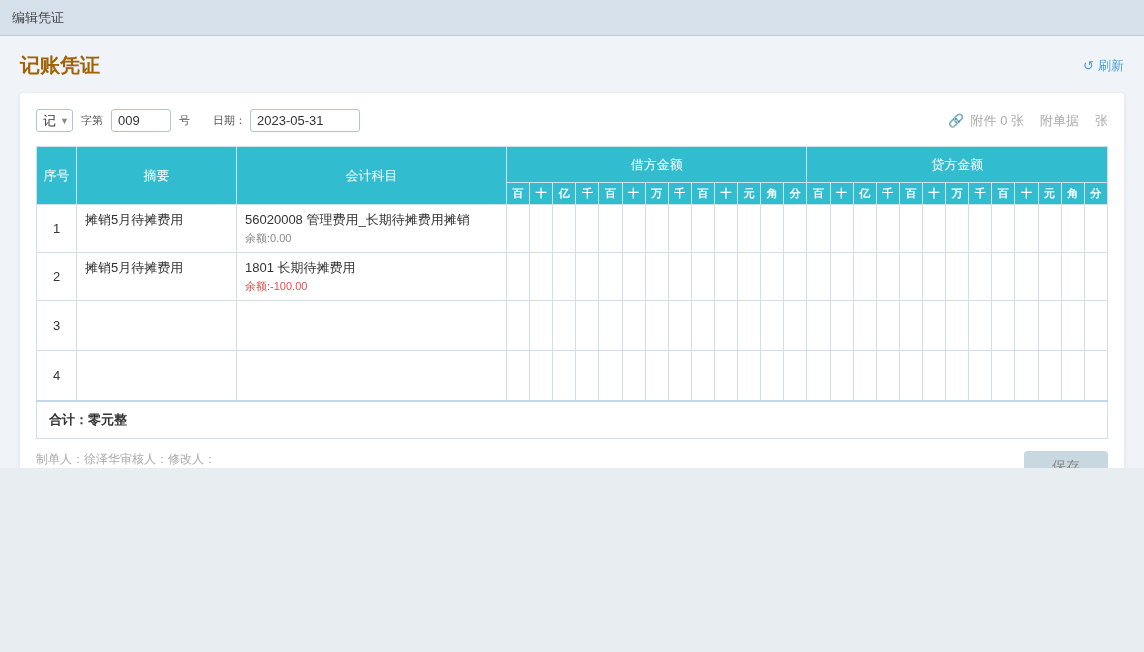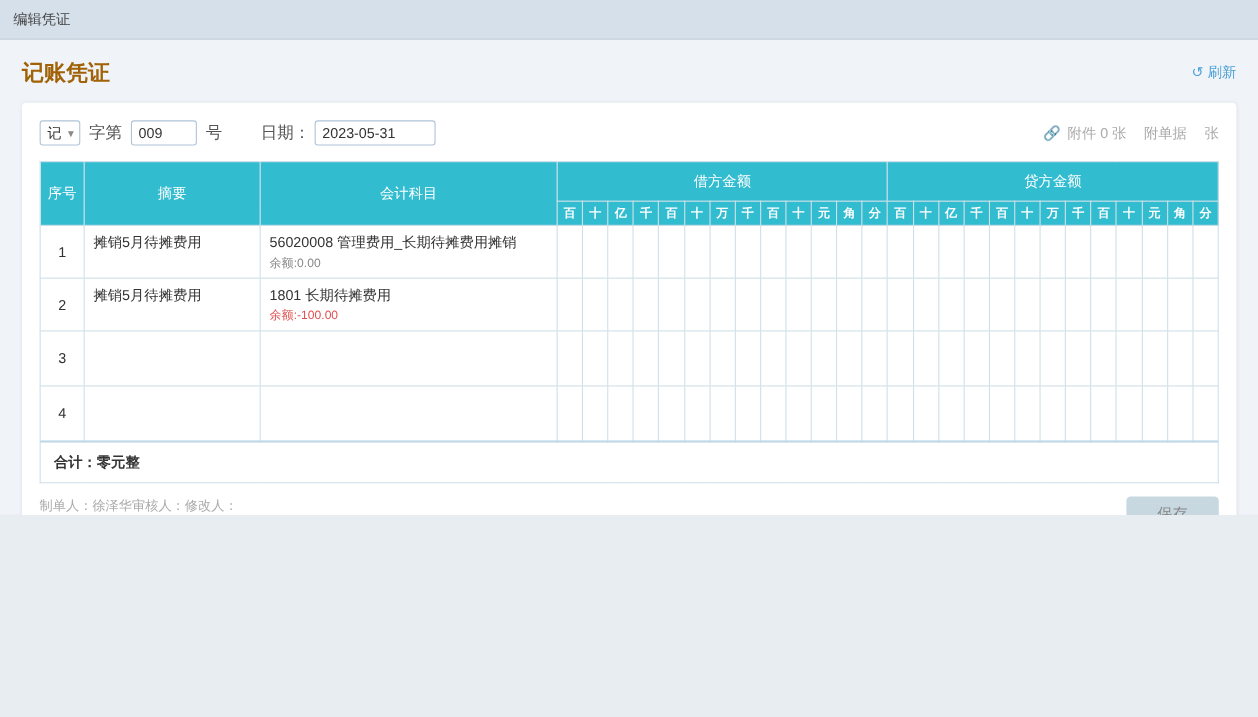--- a/index.html
+++ b/index.html
@@ -67,21 +67,21 @@
       margin-bottom: 14px;
       flex-wrap: wrap;
     }
     .meta-item {
       display: flex;
       align-items: center;
       gap: 4px;
     }
     .meta-label {
       color: #555;
-      font-size: 15px;
+      font-size: 11px;
     }
     .meta-select {
       border: 1px solid #b0c4d8;
       border-radius: 3px;
       padding: 3px 16px 3px 6px;
       font-size: 13px;
       background: #fff;
       cursor: pointer;
       appearance: none;
       color: #333;
@@ -230,21 +230,21 @@
         </div>
         <div class="meta-item">
           <span class="meta-label">字第</span>
         </div>
         <div class="meta-item">
           <input class="meta-input" type="text" value="009" style="">
         </div>
         <div class="meta-item">
           <span class="meta-label">号</span>
         </div>
-        <div class="meta-item" style="margin-left: 27px;">
+        <div class="meta-item" style="margin-left: 15px;">
           <span class="meta-label">日期：</span>
           <input class="meta-date-input" type="text" value="2023-05-31" style="">
         </div>
         <div class="meta-right">
           <span style="color:#aaa; cursor:pointer;">
             <span style="margin-right:2px;">🔗</span>
             <span>附件 0 张</span>
           </span>
           <span style="color:#aaa;">附单据</span>
           <span style="color:#aaa;">张</span>

